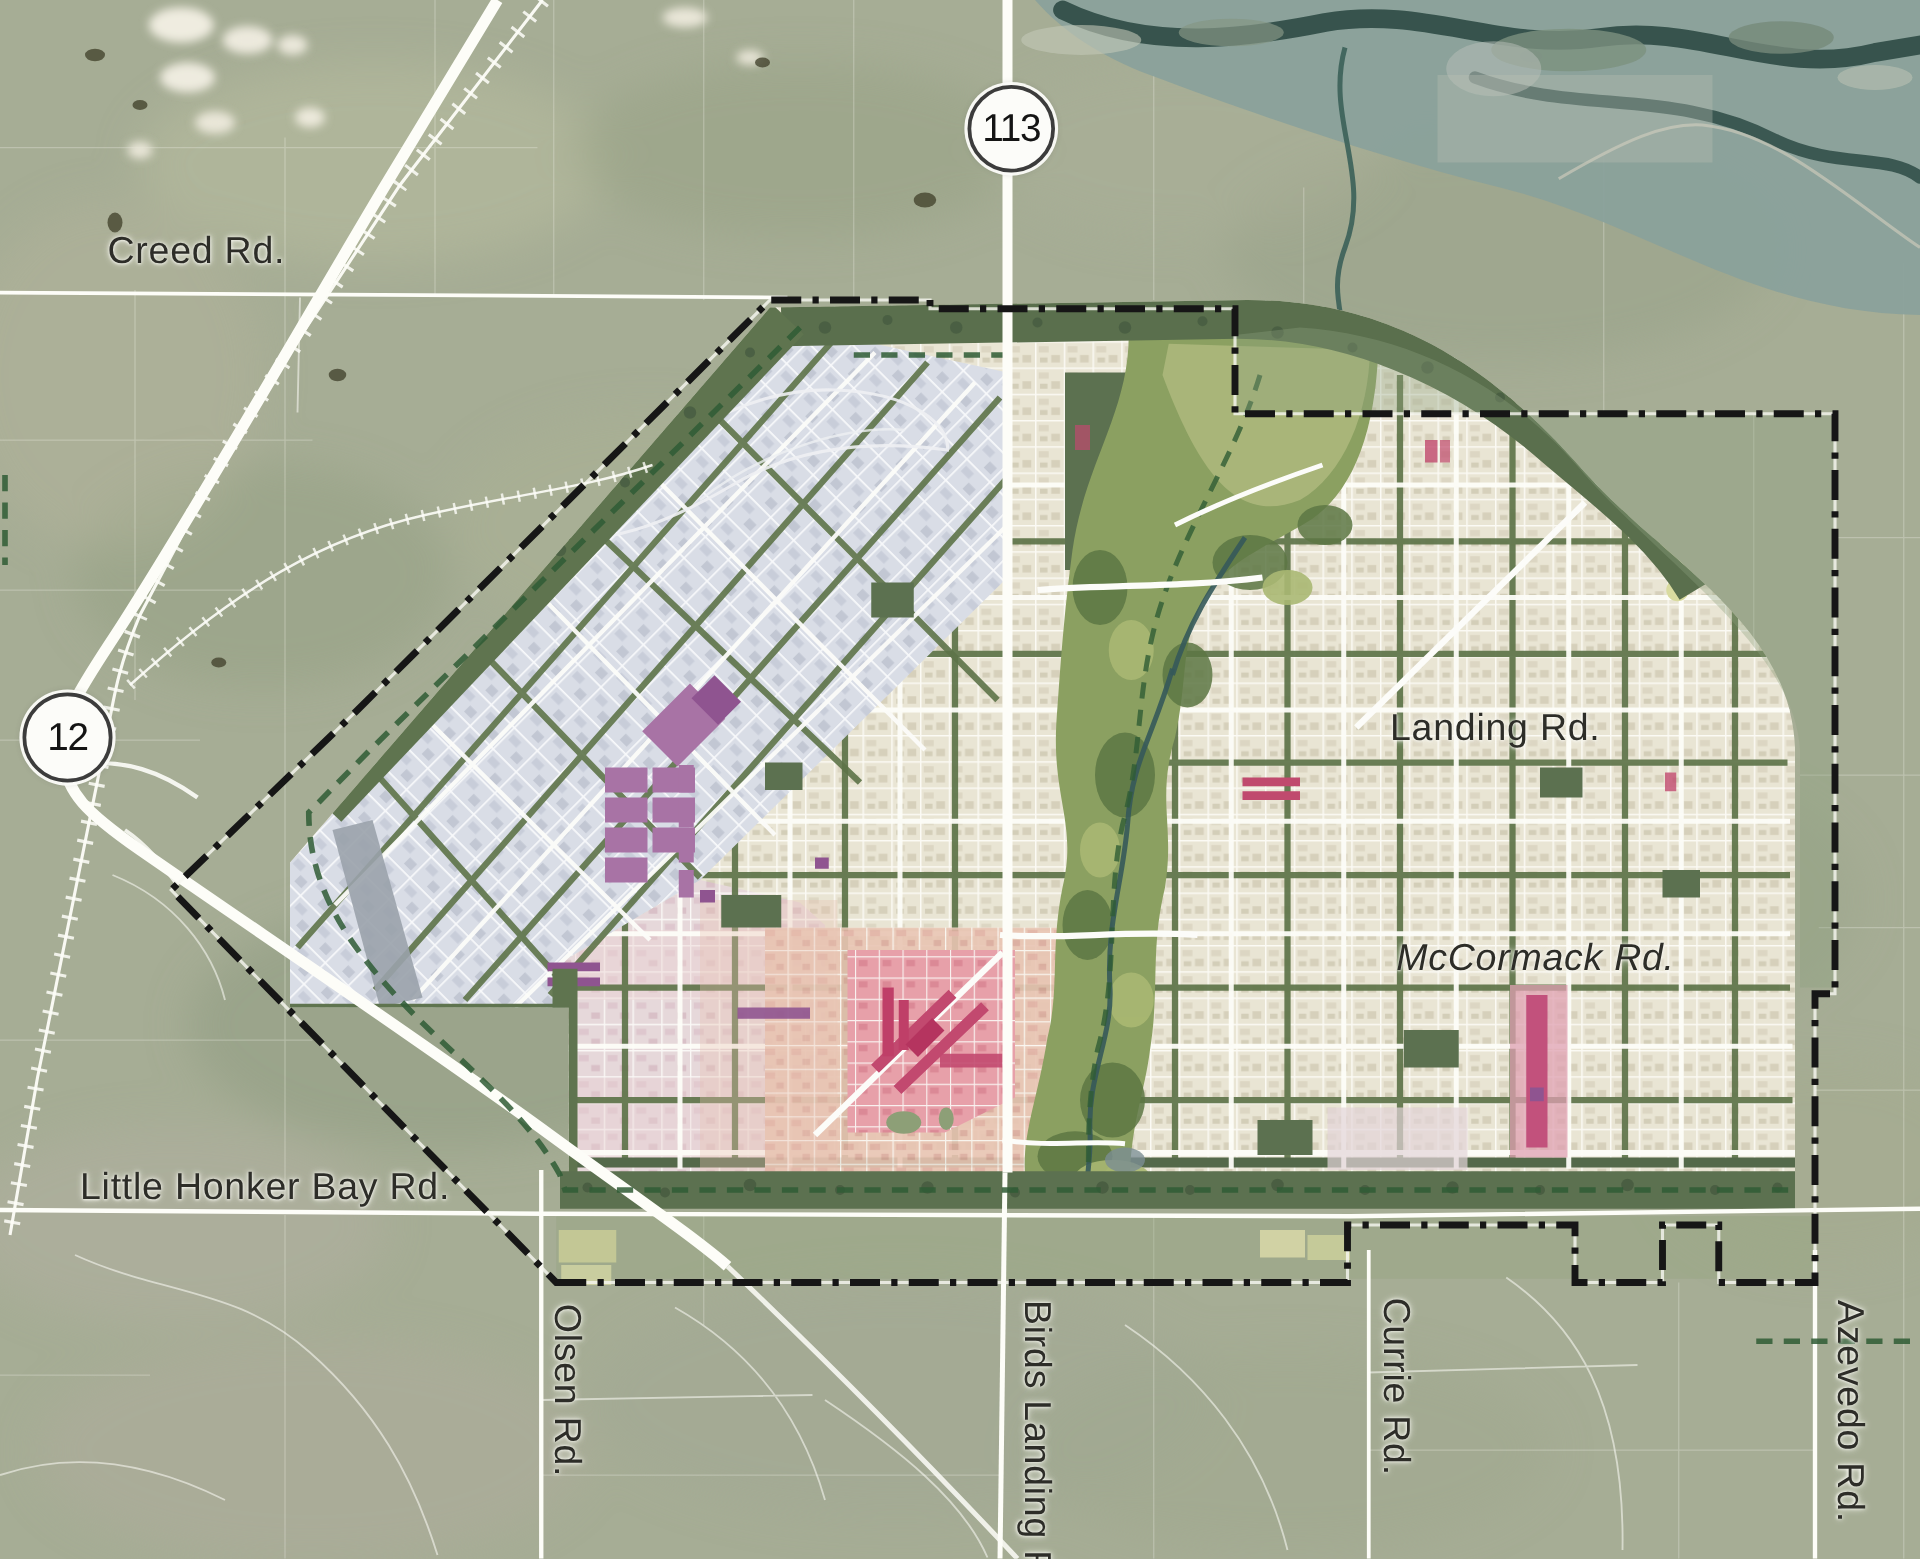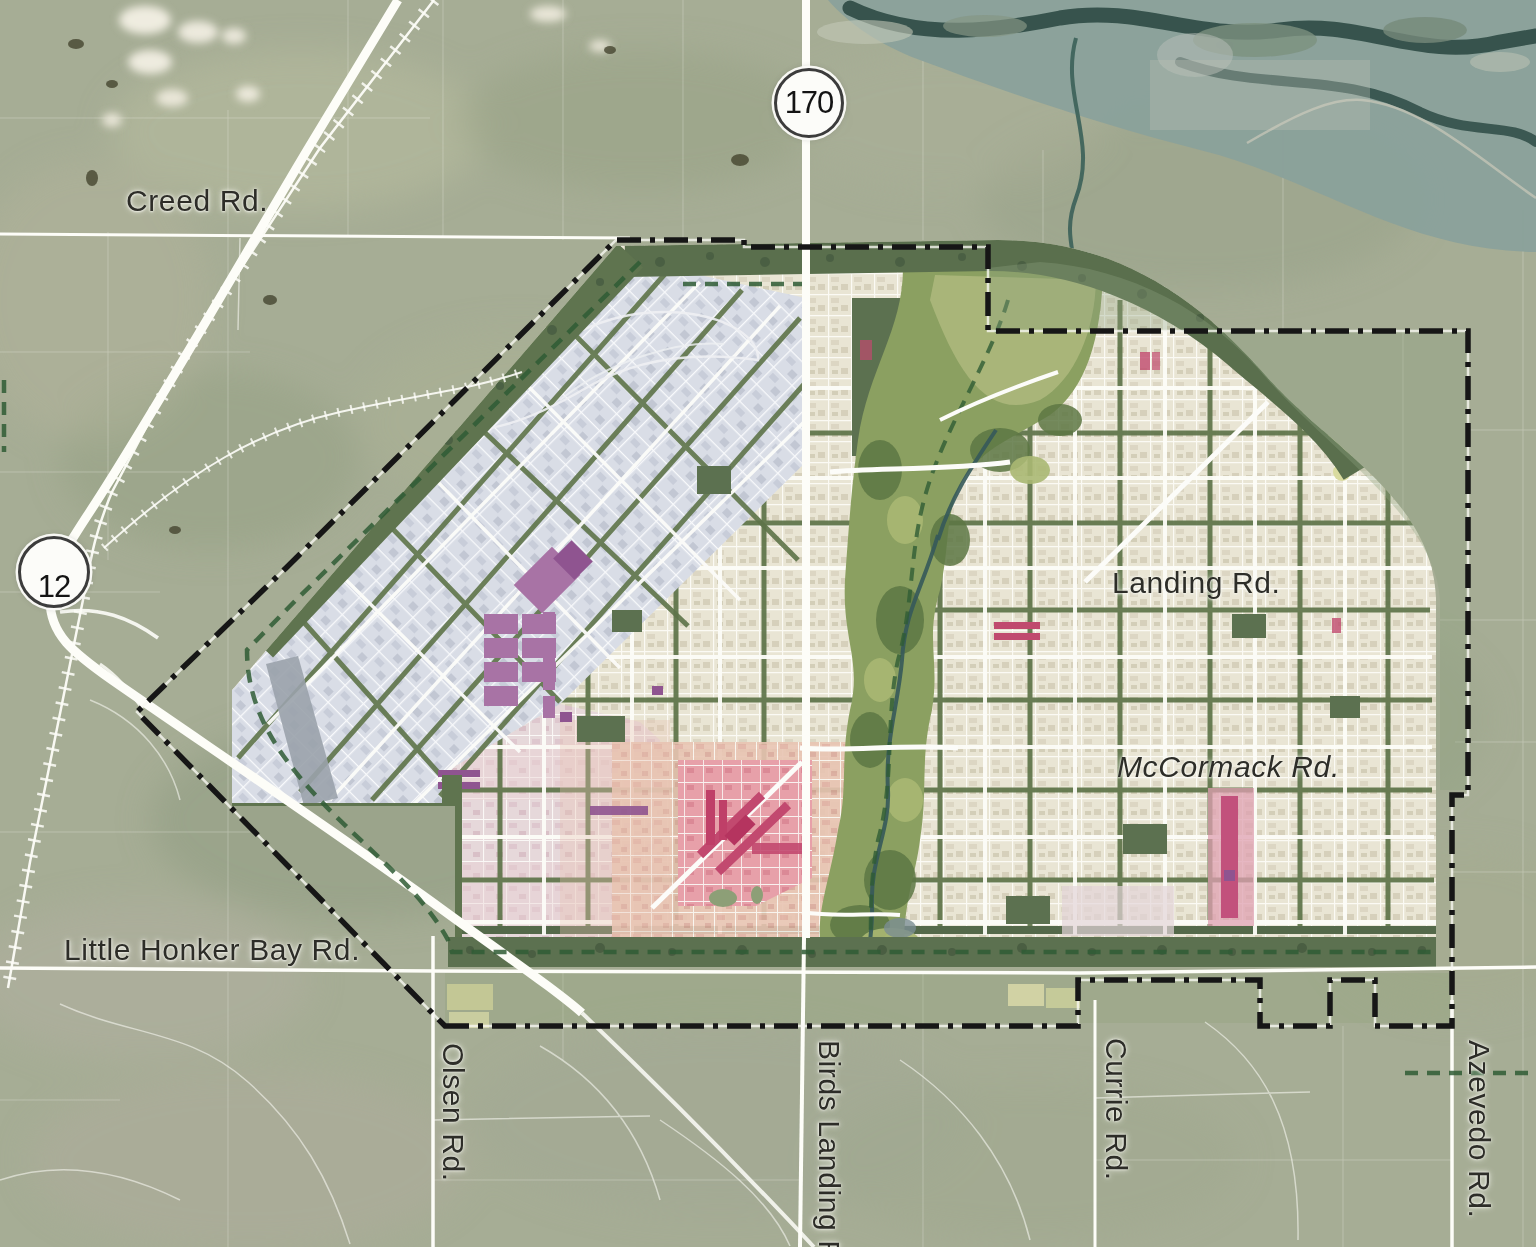--- a/index.html
+++ b/index.html
@@ -379,28 +379,28 @@
   </g>
 
   <g fill="none" stroke="#2f5c35" stroke-width="4.5" stroke-dasharray="13 9" opacity=".85">
     <path d="M640,262 L296,600 L247,650 C247,700 268,745 320,800 C362,845 420,888 448,940 L452,952 L1436,952"></path>
     <path d="M683,284 L802,284"></path>
     <path d="M1405,1073 L1536,1073"></path>
     <path d="M4,380 L4,452"></path>
   </g>
 </svg>
 
-<div class="map-label" style="left:86px;top:184px;margin-left:40px;">Creed Rd.</div>
+<div class="map-label" style="left:86px;top:184px;">Creed Rd.</div>
 <div class="map-label" style="left:1112px;top:566px;">Landing Rd.</div>
 <div class="map-label" style="left:1117px;top:750px;font-style:italic;">McCormack Rd.</div>
 <div class="map-label" style="left:64px;top:933px;text-align:right;">Little Honker Bay Rd.</div>
 <div class="map-label vertical" style="left:470px;top:1043px;">Olsen Rd.</div>
 <div class="map-label vertical" style="left:846px;top:1040px;">Birds Landing Rd.</div>
 <div class="map-label vertical" style="left:1133px;top:1038px;">Currie Rd.</div>
 <div class="map-label vertical" style="left:1496px;top:1040px;">Azevedo Rd.</div>
 
 <div class="shield" style="left:774px;top:68px;width:64px;height:64px;">
-      <span>170</span>
+      <span>113</span>
     </div>
-<div class="shield" style="left:18px;top:536px;width:66px;height:66px;align-items:flex-end;">
+<div class="shield" style="left:18px;top:554px;width:66px;height:66px;">
       <span>12</span>
     </div>
 </div>
 
 </body></html>

